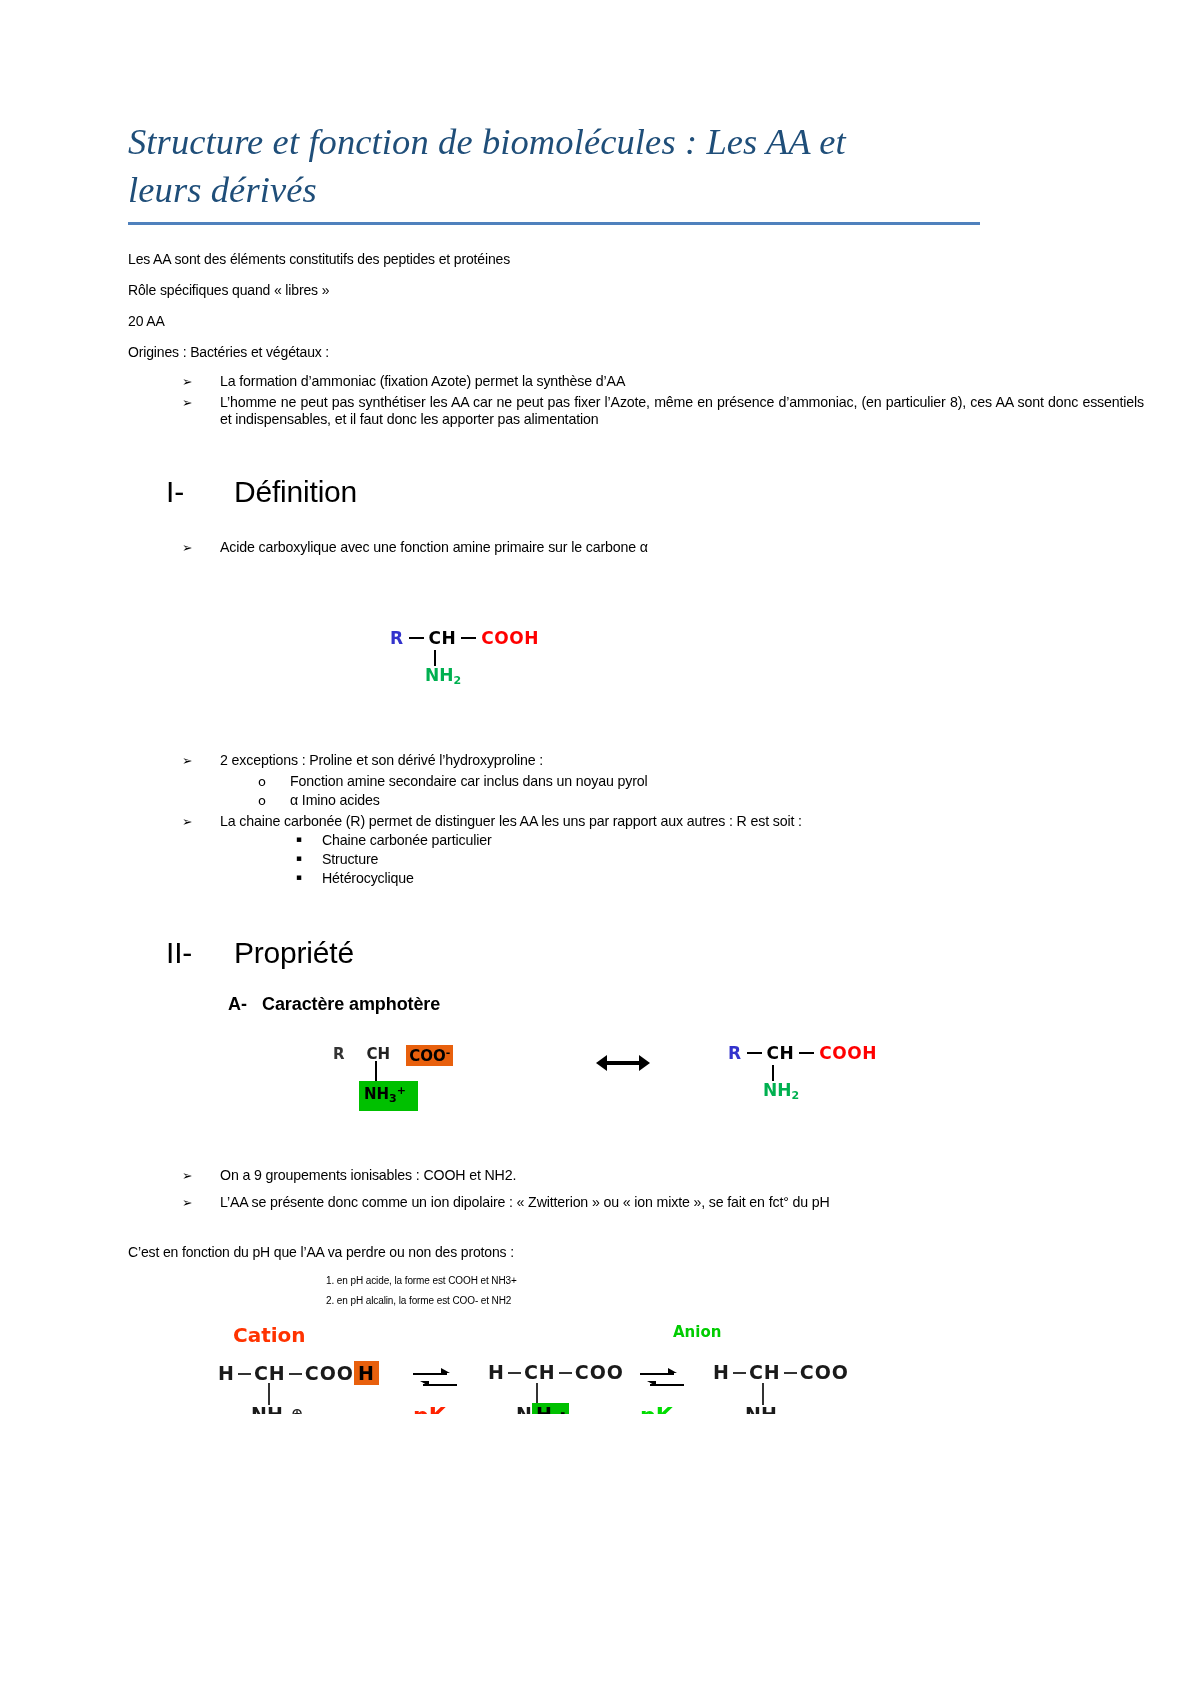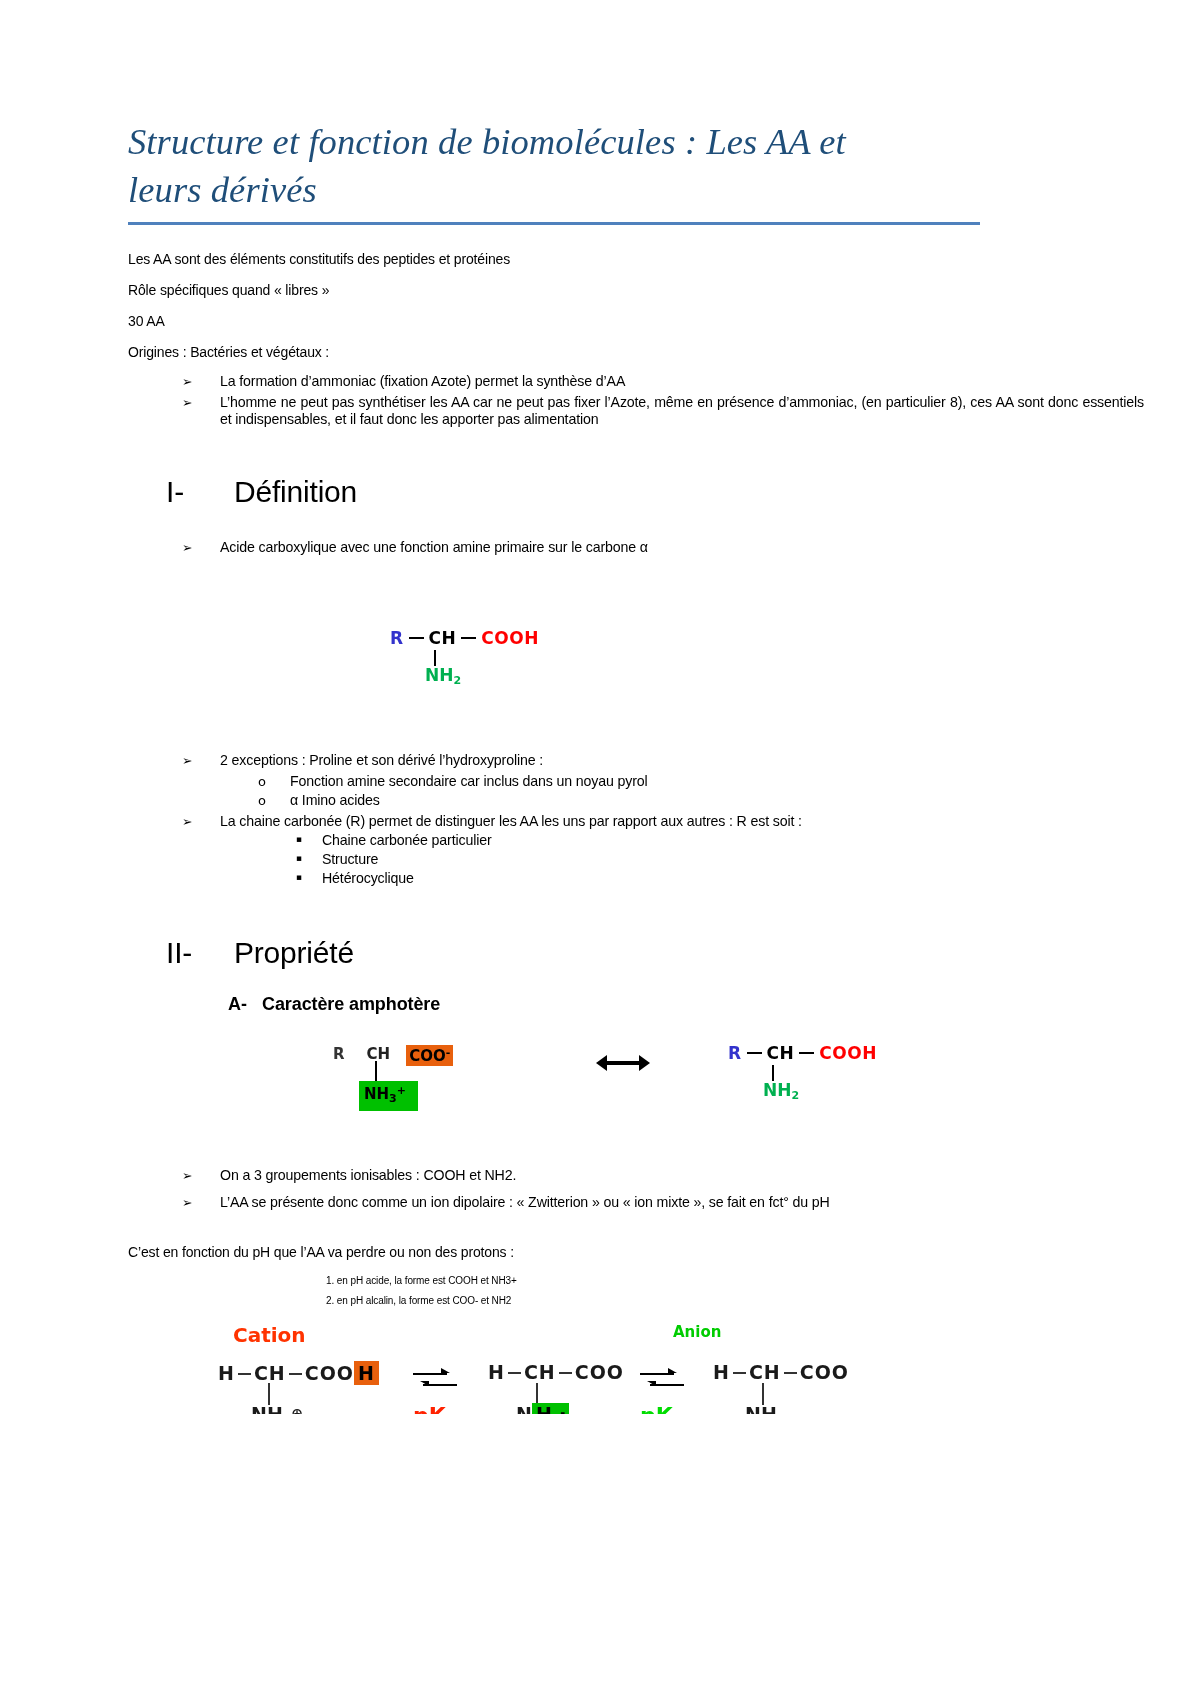--- a/index.html
+++ b/index.html
@@ -255,21 +255,21 @@
 </head>
 <body>
 
 <div class="page">
 
   <h1 class="doc-title">Structure et fonction de biomolécules : Les AA et leurs dérivés</h1>
   <div class="title-rule"></div>
 
   <p class="para">Les AA sont des éléments constitutifs des peptides et protéines</p>
   <p class="para">Rôle spécifiques quand « libres »</p>
-  <p class="para">30 AA</p>
+  <p class="para">20 AA</p>
   <p class="para tight">Origines : Bactéries et végétaux :</p>
 
   <ul class="lvl1">
     <li>
       <span class="bul">➢</span>
       <span class="txt">La formation d’ammoniac (fixation Azote) permet la synthèse d’AA</span>
     </li>
     <li class="justify">
       <span class="bul">➢</span>
       <span class="txt">L’homme ne peut pas synthétiser les AA car ne peut pas fixer l’Azote, même en présence d’ammoniac, (en particulier 8), ces AA sont donc essentiels et indispensables, et il faut donc les apporter pas alimentation</span>
@@ -383,21 +383,21 @@
       <div class="bond-v" style="left:44px; top:22px; height:16px;"></div>
       <div class="c-NH2" style="position:absolute; left:35px; top:37px; font-size:17px; font-weight:bold;">
         <span>NH</span><span class="sub">2</span>
       </div>
     </div>
   </div>
 
   <ul class="lvl1" style="margin-top:24px;">
     <li style="margin-bottom:10px;">
       <span class="bul">➢</span>
-      <span class="txt">On a 3 groupements ionisables : COOH et NH2.</span>
+      <span class="txt">On a 9 groupements ionisables : COOH et NH2.</span>
     </li>
     <li>
       <span class="bul">➢</span>
       <span class="txt">L’AA se présente donc comme un ion dipolaire : « Zwitterion » ou « ion mixte », se fait en fct° du pH</span>
     </li>
   </ul>
 
   <p class="para" style="margin-top:32px; margin-bottom:10px;">C’est en fonction du pH que l’AA va perdre ou non des protons :</p>
 
   <div class="ol-num">1. en pH acide, la forme est COOH et NH3+</div>

